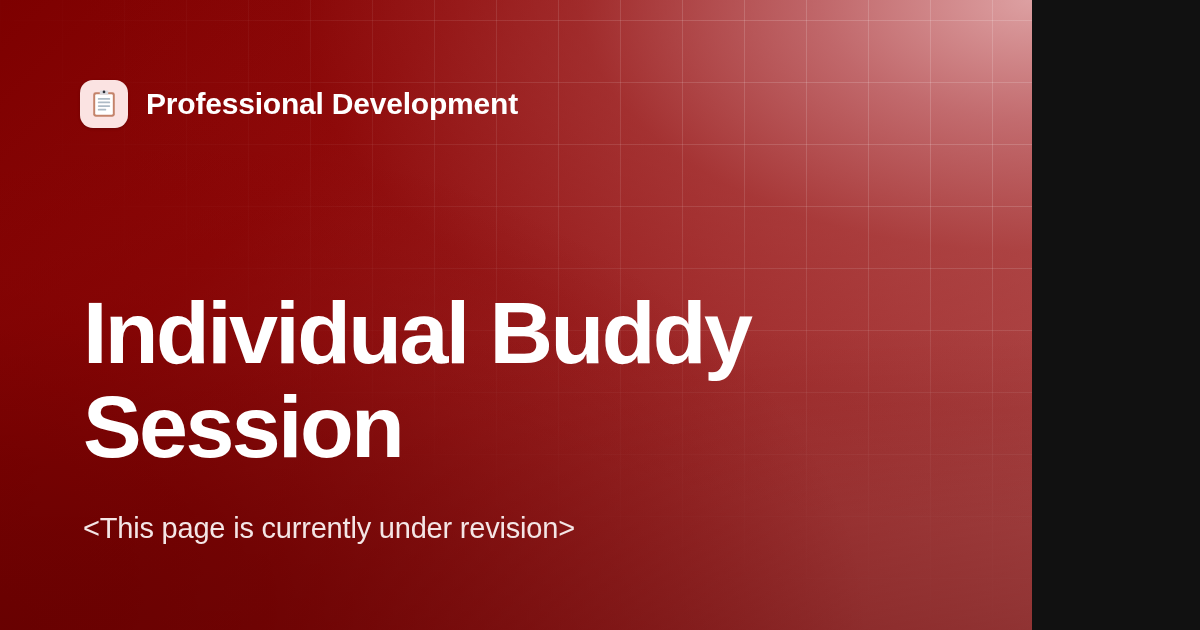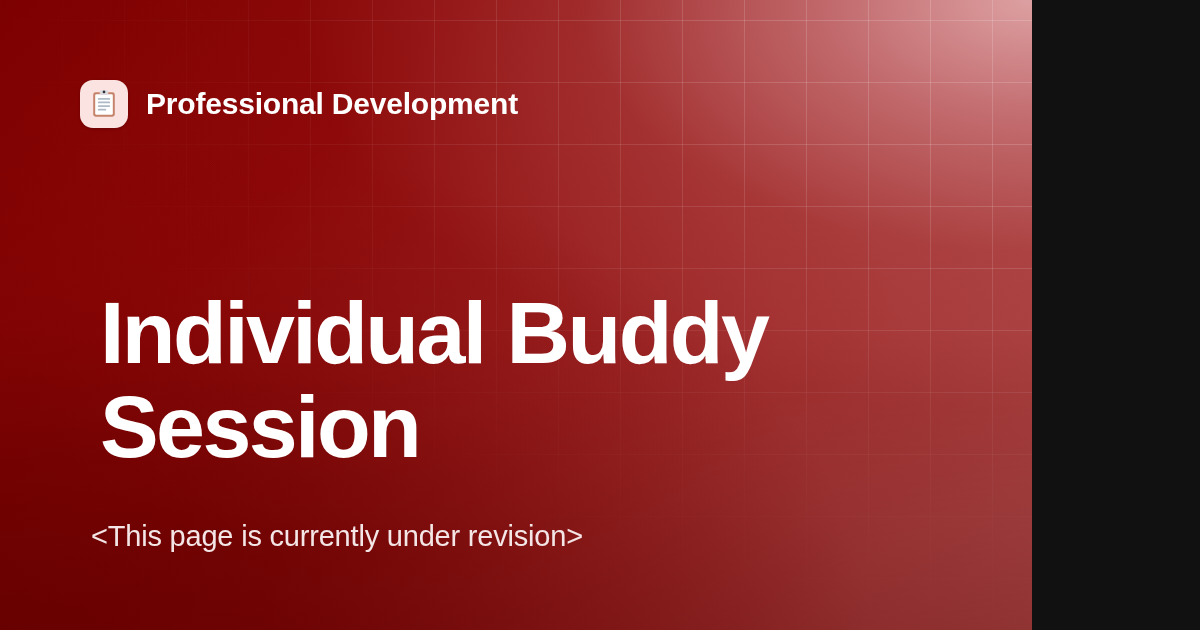--- a/index.html
+++ b/index.html
@@ -106,41 +106,41 @@
     font-size: 30px;
     font-weight: 700;
     color: #ffffff;
     letter-spacing: -0.2px;
     white-space: nowrap;
     line-height: 1;
   }
 
   .headline {
     position: absolute;
-    left: 100px;
+    left: 83px;
     top: 286px;
     width: 820px;
     font-size: 88px;
     font-weight: 700;
     line-height: 1.07;
     letter-spacing: -2.6px;
     color: #ffffff;
     margin: 0;
   }
 
   .subline {
     position: absolute;
     left: 83px;
     top: 510px;
     font-size: 29px;
     font-weight: 400;
     line-height: 1.3;
     letter-spacing: -0.2px;
     color: #f4e6e6;
-    margin: 8px;
+    margin: 0;
     white-space: nowrap;
   }
 </style>
 </head>
 <body>
 
 <div class="card">
 
   <div class="bg-base"></div>
   <div class="bg-glow"></div>

